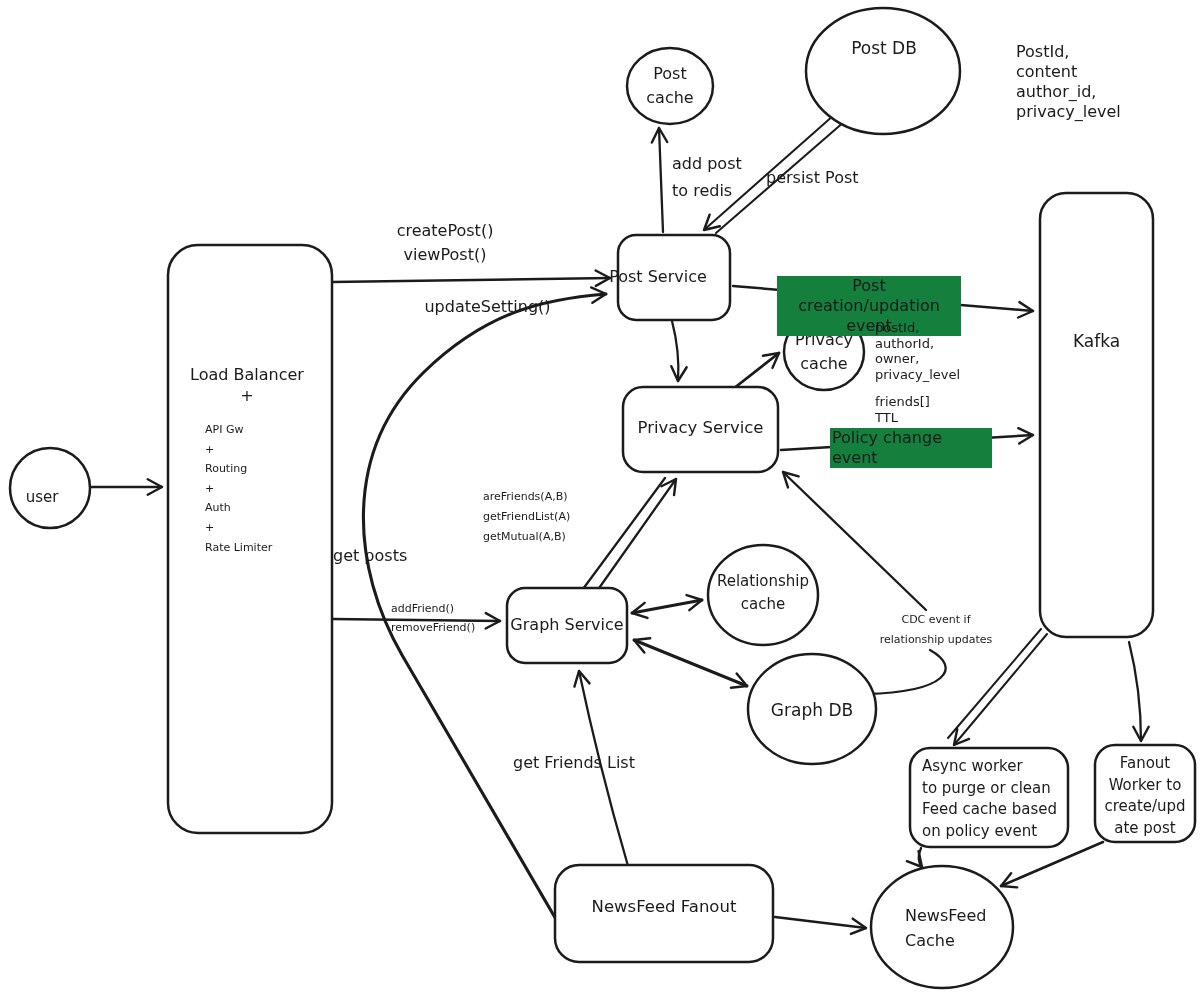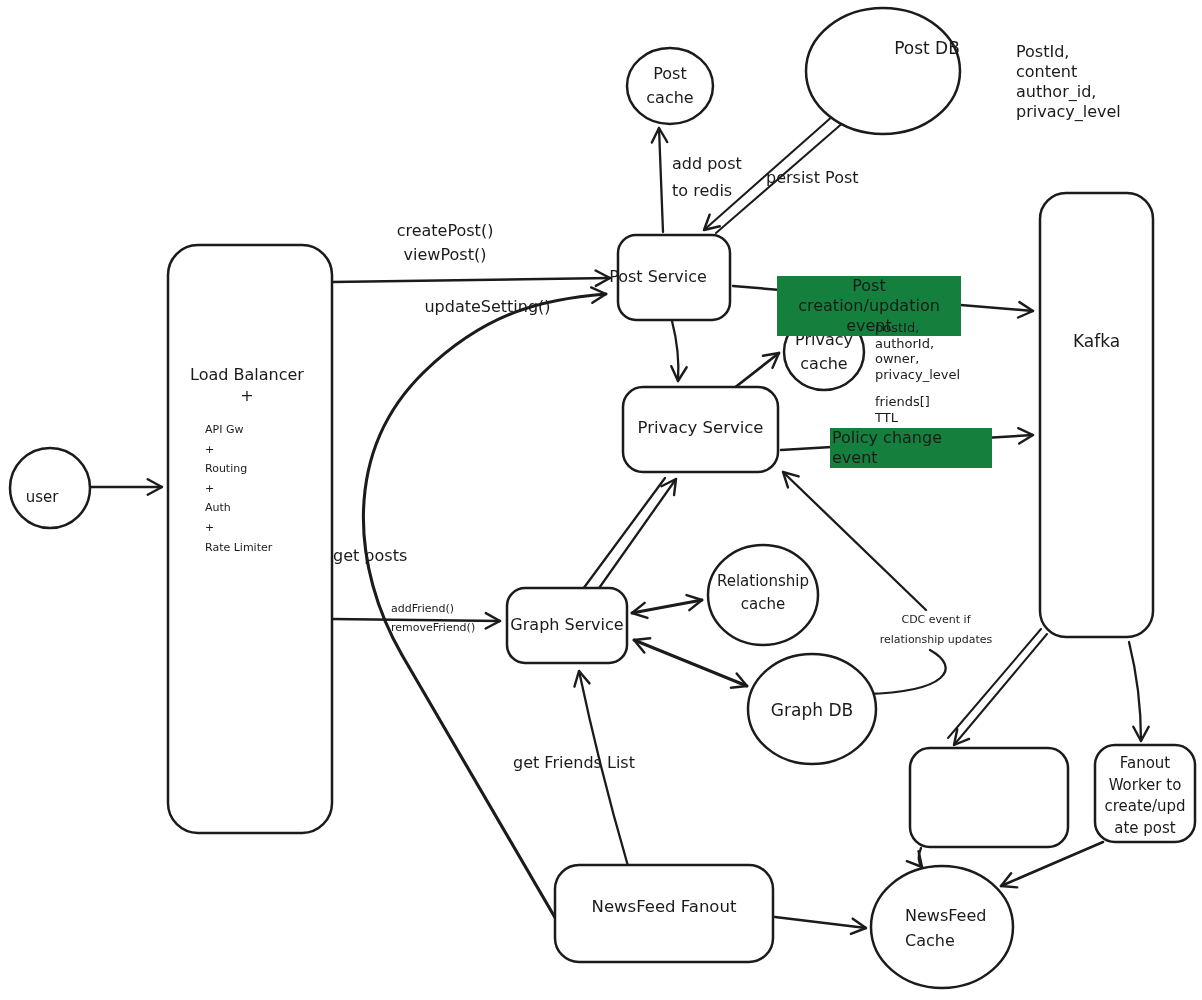--- a/index.html
+++ b/index.html
@@ -84,43 +84,50 @@
   <div class="lbl fs155" style="left:205px;top:420px;width:125px;line-height:19.6px;">API Gw
 +
 Routing
 +
 Auth
 +
 Rate Limiter</div>
   <div class="lbl c fs16" style="left:602px;top:267px;width:112px;">Post Service</div>
   <div class="lbl c fs16" style="left:627px;top:62px;width:86px;line-height:24px;">Post
 cache</div>
-  <div class="lbl c fs17" style="left:850px;top:38px;width:154px;">Post DB</div>
+  <div class="lbl c fs17" style="left:807px;top:38px;width:154px;">Post DB</div>
   <div class="lbl c fs165" style="left:623px;top:418px;width:155px;">Privacy Service</div>
   <div class="lbl c fs16" style="left:784px;top:328px;width:80px;line-height:24px;">Privacy
 cache</div>
   <div class="lbl c fs17" style="left:1040px;top:331px;width:113px;">Kafka</div>
   <div class="lbl c fs16" style="left:507px;top:615px;width:120px;">Graph Service</div>
   <div class="lbl c fs15" style="left:712px;top:570px;width:102px;line-height:23px;">Relationship
 cache</div>
   <div class="lbl c fs17" style="left:746px;top:700px;width:132px;">Graph DB</div>
   <div class="lbl c fs165" style="left:555px;top:897px;width:218px;">NewsFeed Fanout</div>
   <div class="lbl fs16" style="left:905px;top:903px;width:95px;line-height:25px;">NewsFeed
 Cache</div>
+  <div class="lbl fs15" style="left:922px;top:756px;width:142px;line-height:21.5px;">Async worker
+to purge or clean
+Feed cache based
+on policy event</div>
   <div class="lbl c fs15" style="left:1097px;top:753px;width:96px;line-height:21.5px;">Fanout
 Worker to
 create/upd
 ate post</div>
 
   <div class="lbl c fs16" style="left:385px;top:219px;width:120px;line-height:24px;">createPost()
 viewPost()</div>
   <div class="lbl c fs16" style="left:420px;top:297px;width:135px;">updateSetting()</div>
   <div class="lbl fs16" style="left:333px;top:546px;width:90px;">get posts</div>
   <div class="lbl fs155" style="left:391px;top:599px;width:118px;line-height:19px;">addFriend()
 removeFriend()</div>
+  <div class="lbl fs155" style="left:483px;top:487px;width:145px;line-height:20px;">areFriends(A,B)
+getFriendList(A)
+getMutual(A,B)</div>
   <div class="lbl fs16" style="left:672px;top:150px;width:85px;line-height:27px;">add post
 to redis</div>
   <div class="lbl fs16" style="left:766px;top:168px;width:115px;">persist Post</div>
   <div class="lbl c fs16 bgw" style="left:777px;top:276px;width:180px;line-height:20px;">Post creation/updation
 event</div>
   <div class="lbl fs16 bgw" style="left:830px;top:428px;width:158px;">Policy change event</div>
   <div class="lbl c fs155" style="left:852px;top:610px;width:168px;line-height:20px;">CDC event if
 relationship updates</div>
   <div class="lbl fs16" style="left:513px;top:753px;width:125px;">get Friends List</div>
 

